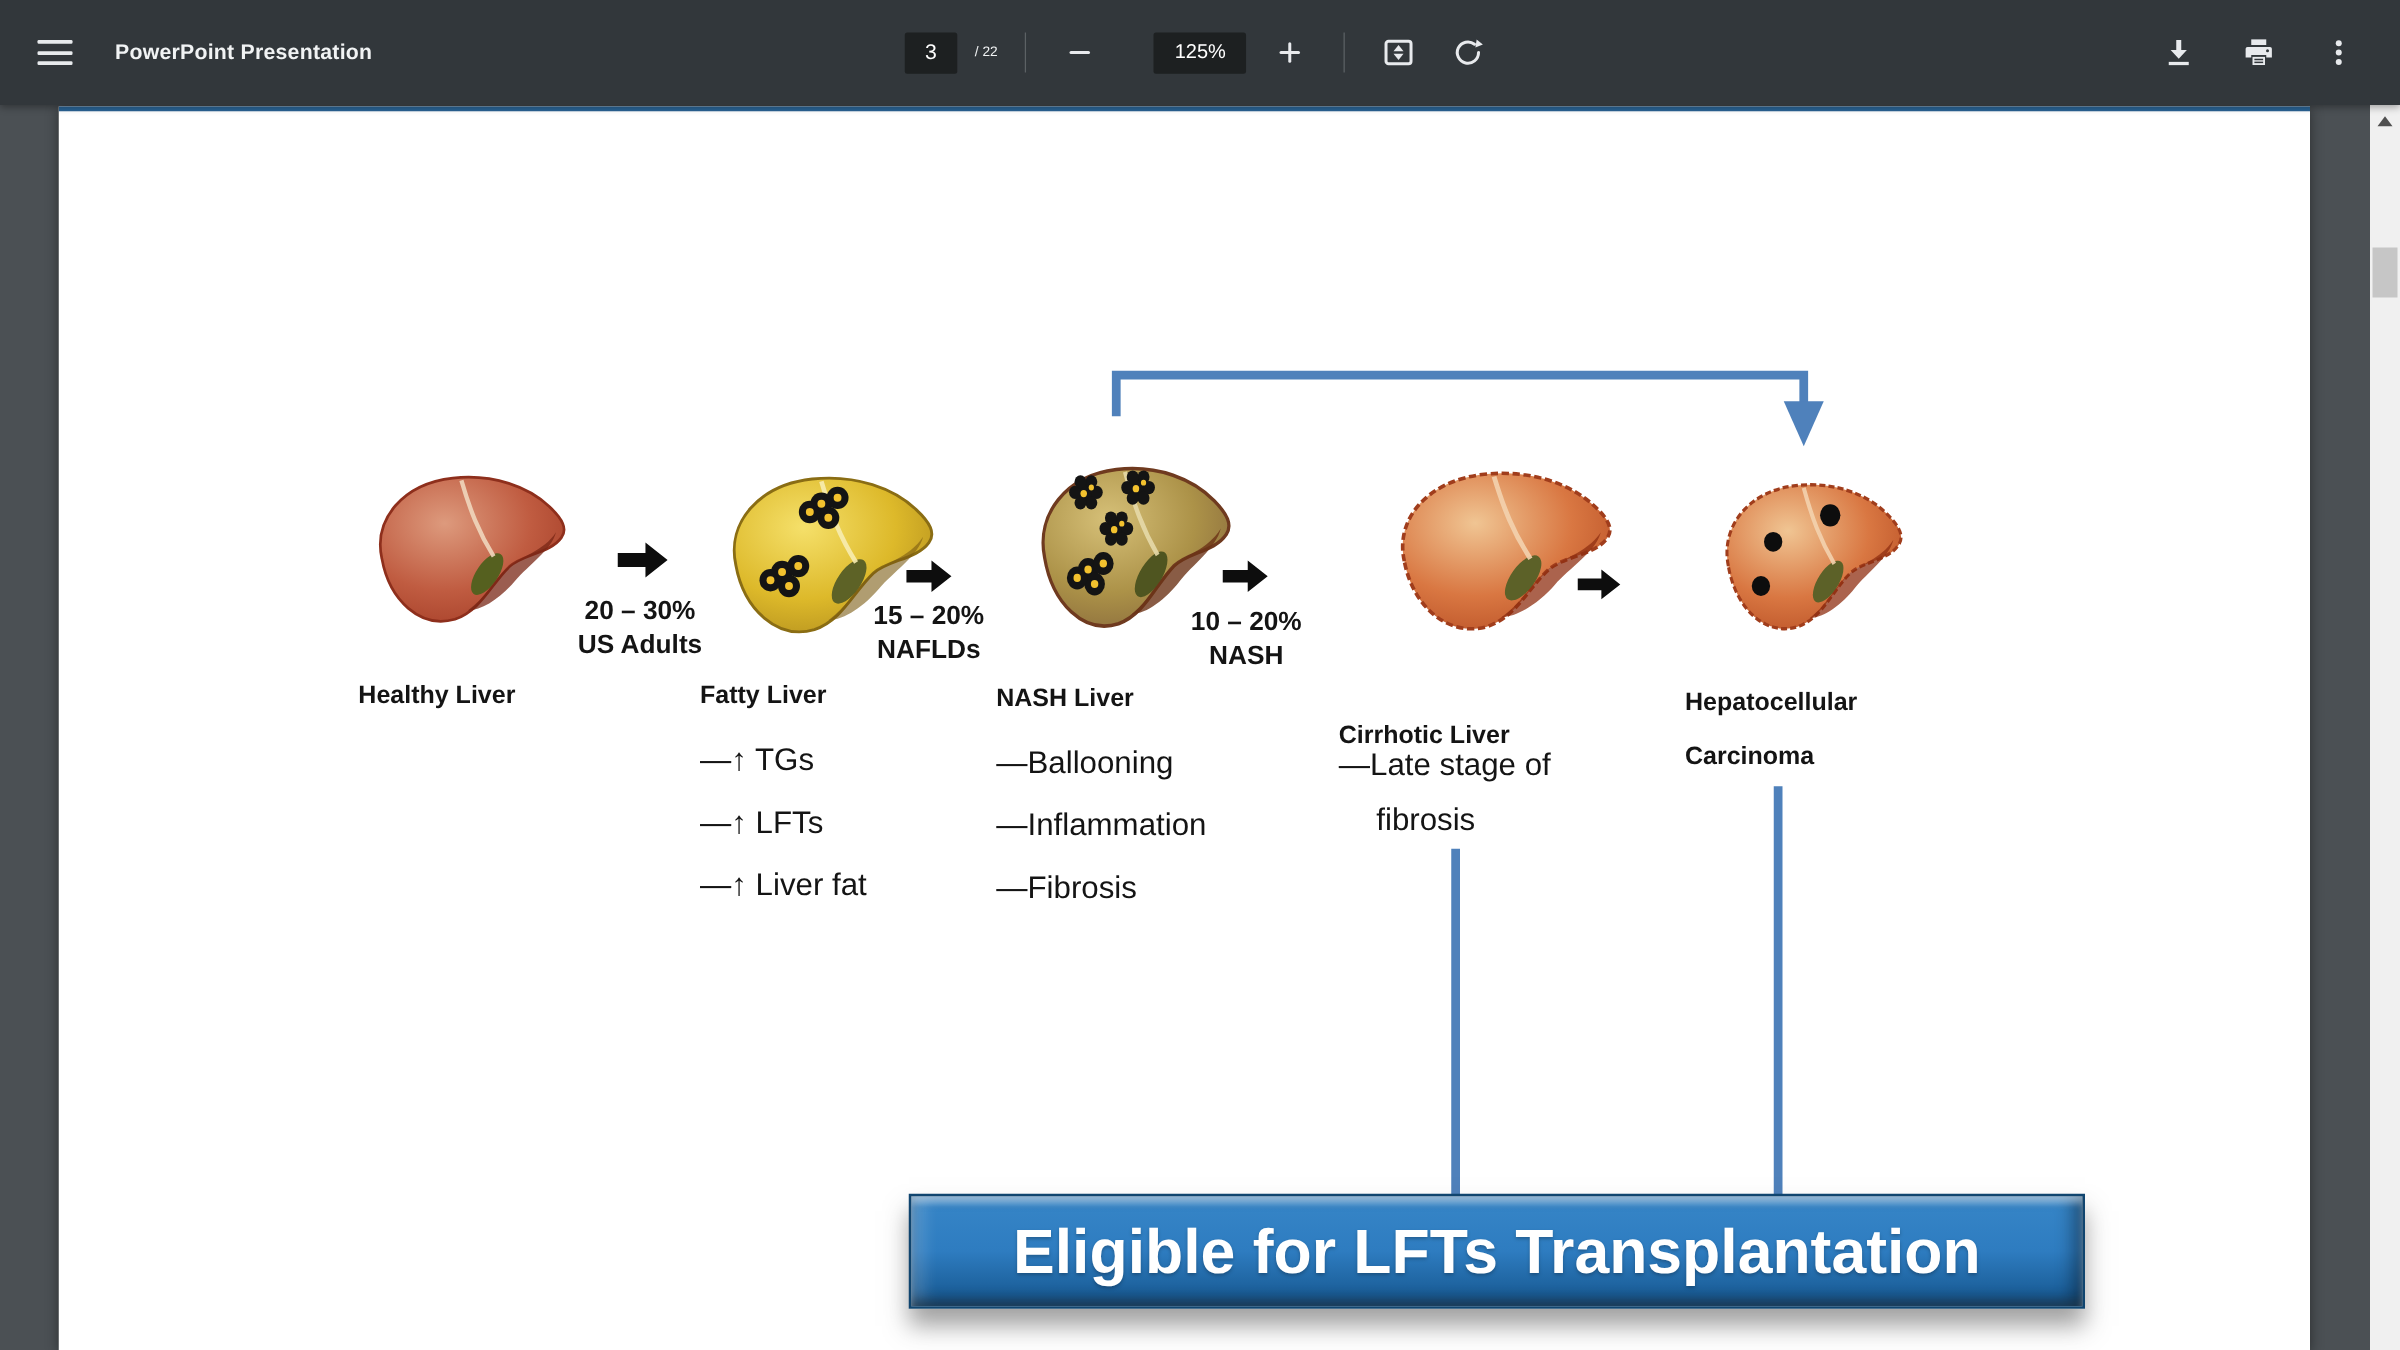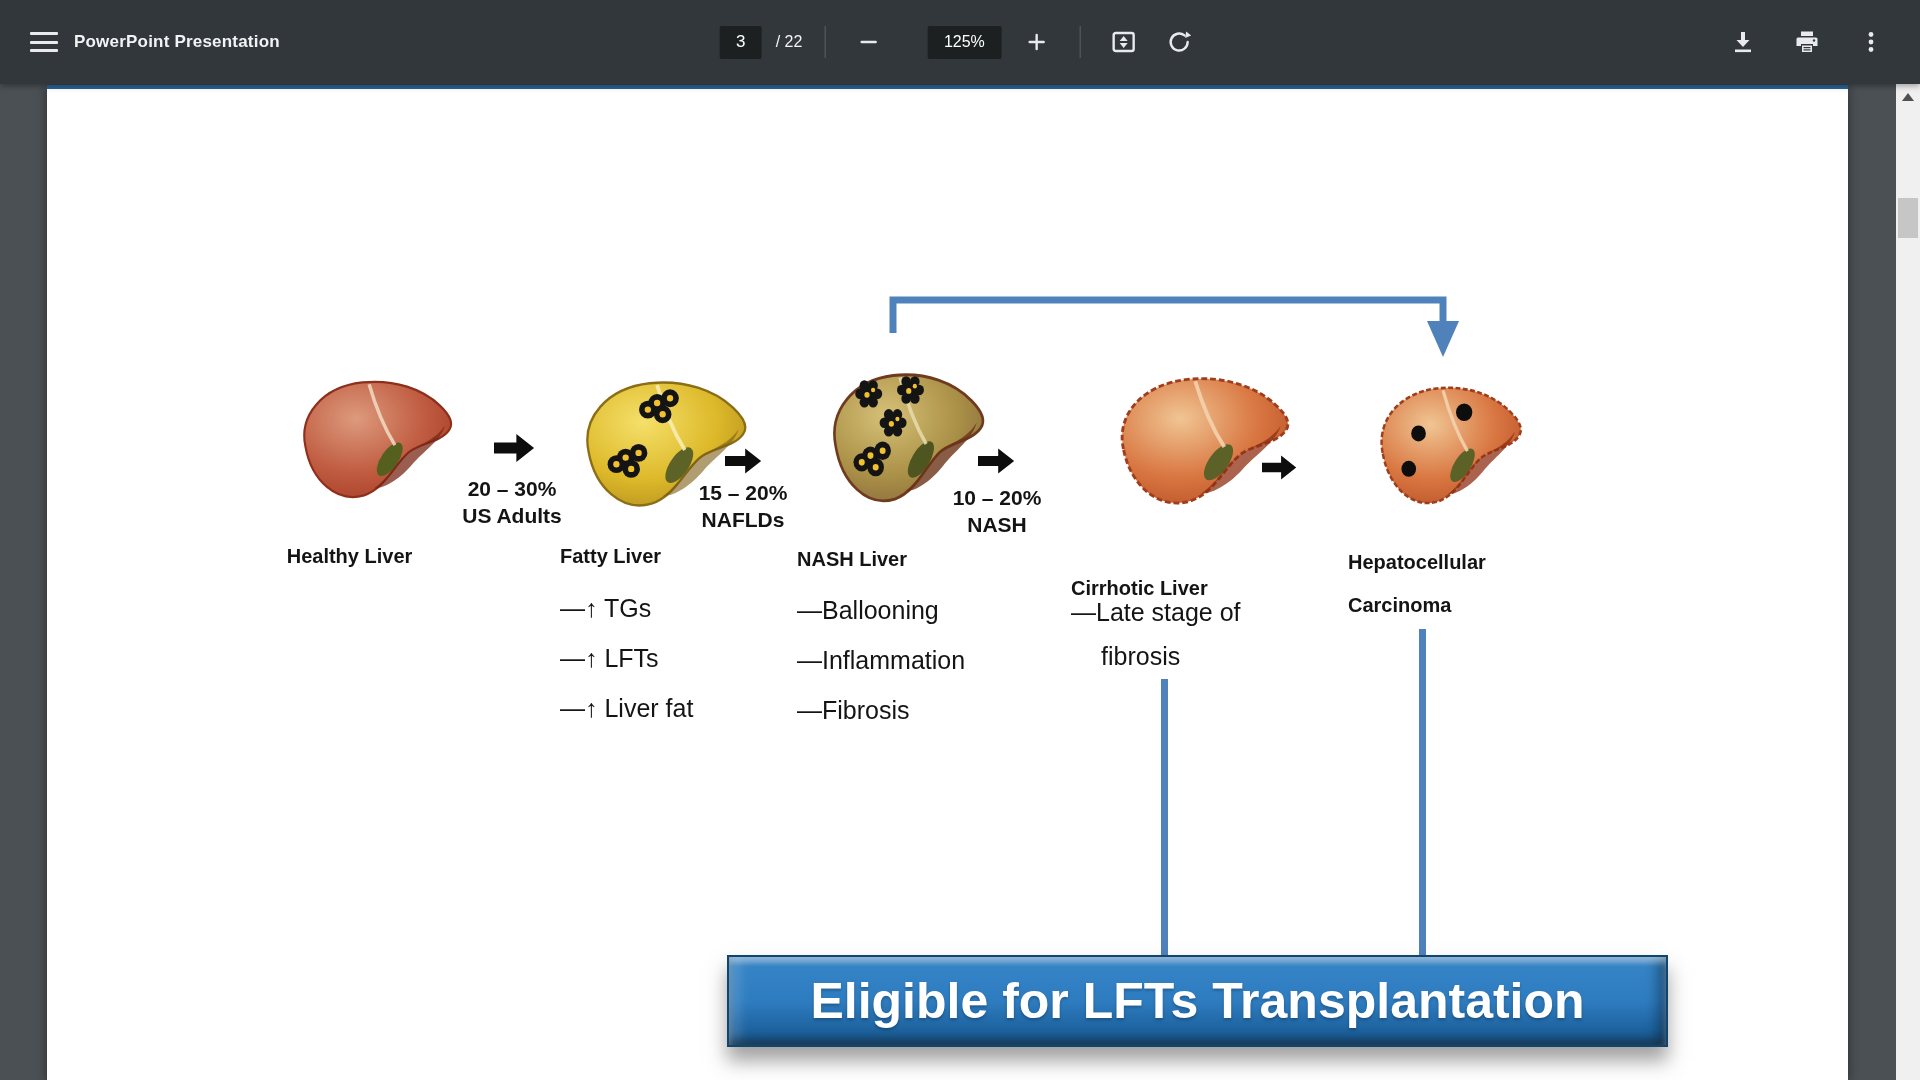--- a/index.html
+++ b/index.html
@@ -3,29 +3,29 @@
 <meta charset="utf-8">
 <style>
   * { margin:0; padding:0; box-sizing:border-box; }
   html,body { width:1920px; height:1080px; overflow:hidden; background:#4b5054;
               font-family:"Liberation Sans", sans-serif; }
 
   
   .toolbar { position:absolute; left:0; top:0; width:1920px; height:84px;
              background:#32373b; color:#f1f3f4; display:flex; align-items:center; z-index:30;
              box-shadow:0 2px 6px rgba(0,0,0,.35); }
-  .tb-left { position:absolute; left:30px; top:0; height:84px; display:flex; align-items:center; gap:16px; }
+  .tb-left { position:absolute; left:30px; top:0; height:84px; display:flex; align-items:center; gap:34px; }
   .hamburger { width:28px; height:20px; display:flex; flex-direction:column; justify-content:space-between; cursor:pointer; }
   .hamburger span { display:block; width:28px; height:3px; background:#e8eaed; border-radius:1px; }
   .tb-title { font-size:17px; font-weight:700; color:#f1f3f4; letter-spacing:.2px; }
   .tb-center { position:absolute; left:50%; top:0; transform:translateX(-50%); height:84px;
                display:flex; align-items:center; gap:14px; }
   .page-input { width:42px; height:33px; background:#1d2021; border:none; color:#fff;
                 text-align:center; font-size:17px; font-family:inherit; border-radius:2px; }
-  .page-of { font-size:16px; color:#f1f3f4; }
+  .page-of { font-size:11px; color:#f1f3f4; }
   .tb-sep { width:1px; height:32px; background:#5c6164; margin:0 8px; }
   .tb-btn { width:42px; height:42px; display:flex; align-items:center; justify-content:center;
             border-radius:50%; cursor:pointer; }
   .zoom-box { min-width:74px; height:33px; background:#1d2021; color:#fff; font-size:16px;
               display:flex; align-items:center; justify-content:center; border-radius:2px; padding:0 14px;margin-left:24px; }
   .tb-right { position:absolute; right:28px; top:0; height:84px; display:flex; align-items:center; gap:22px; }
   .icon-stroke { stroke:#e8eaed; fill:none; stroke-width:2.4; stroke-linecap:round; }
   .icon-fill { fill:#e8eaed; }
 
   

